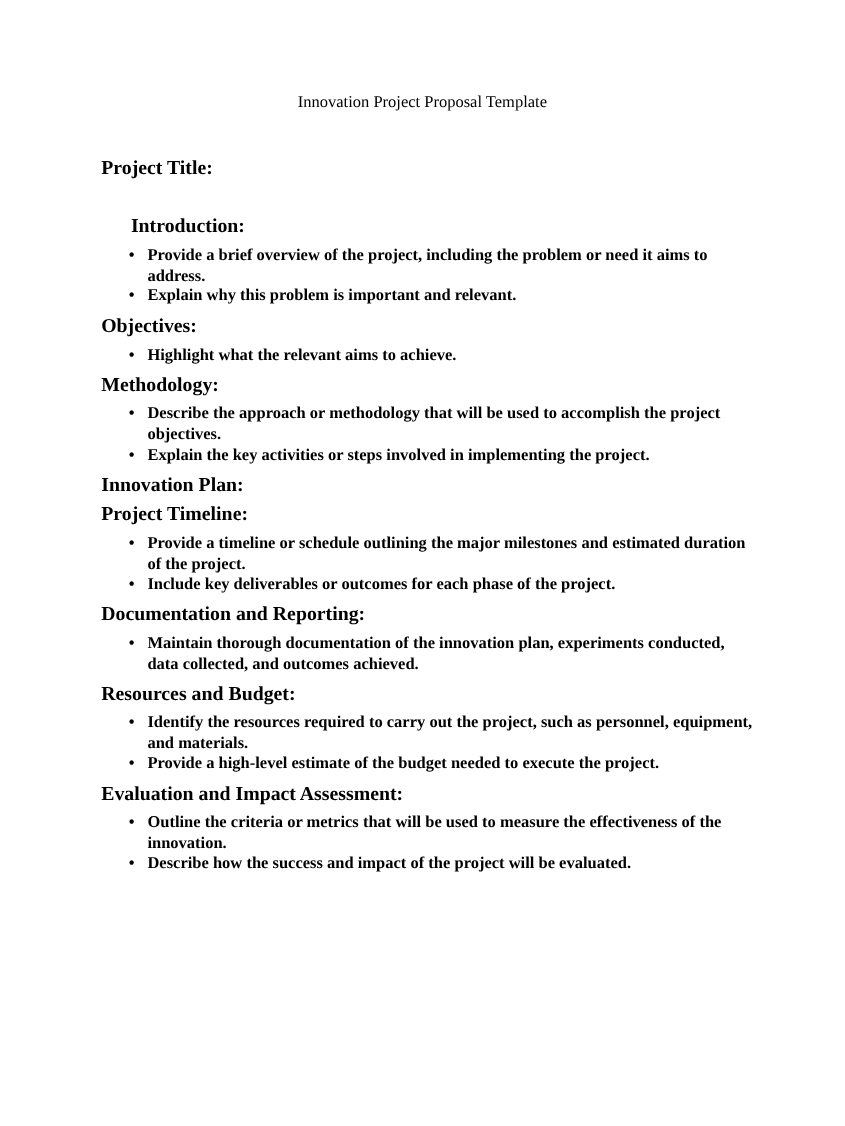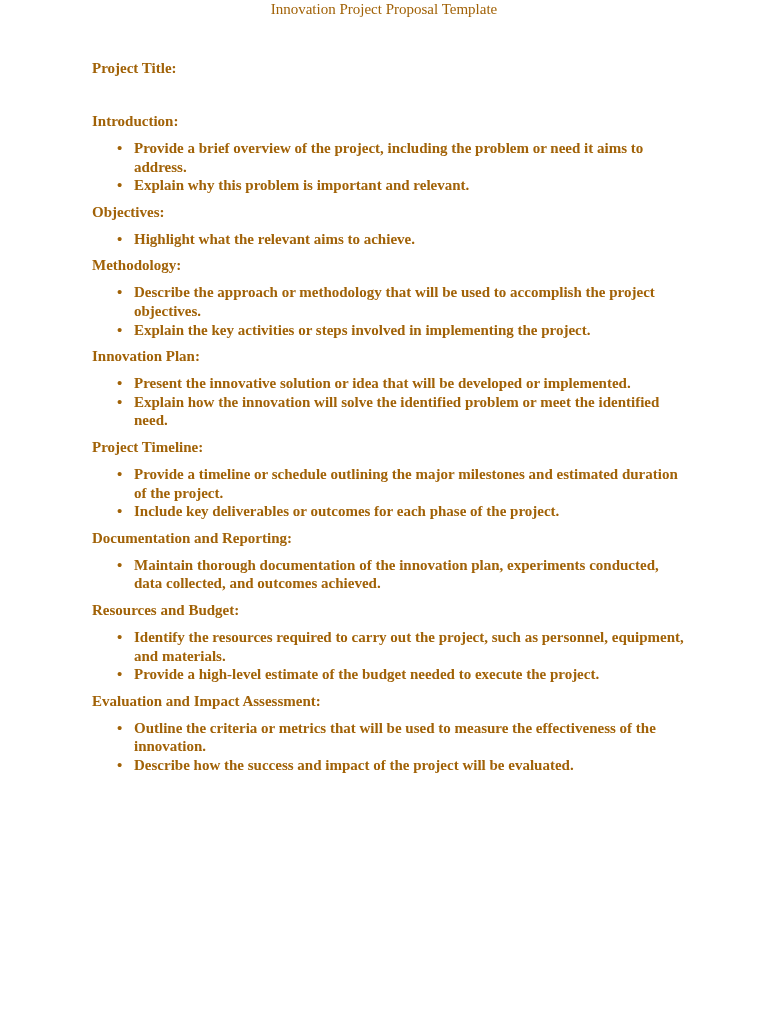--- a/index.html
+++ b/index.html
@@ -2,42 +2,43 @@
 <html><head>
 <meta charset="utf-8">
 <style>
   html, body { margin: 0; padding: 0; background: #ffffff; }
   .page {
     position: relative;
     width: 768px;
     height: 1024px;
     box-sizing: border-box;
     background: #ffffff;
+    padding-top: 84px;
     overflow: hidden;
     font-family: "Liberation Serif", serif;
     font-size: 15px;
-    color: #a16207;
+    color: #000000;
   }
   .doc-title {
     text-align: center;
     line-height: 19px;
     margin: 0 0 40px 0;
     font-weight: 400;
   }
   .content {
     margin-left: 92px;
     width: 604px;
   }
   .heading {
-    font-size: 15px;
+    font-size: 18px;
     font-weight: 700;
     line-height: 19px;
     margin: 8px 0;
   }
-  .gap-large { margin-top: 34px; }
+  .gap-large { margin-top: 34px; margin-left: 27px; }
   ul.bullets {
     list-style: none;
     margin: 0;
     padding: 0;
     font-weight: bold;
   }
   ul.bullets li {
     position: relative;
     padding-left: 42px;
     line-height: 18.6px;
@@ -93,29 +94,20 @@
 objectives.</span>
         </li>
         <li>
           <span class="bullet-text">Explain the key activities or steps involved in implementing the project.</span>
         </li>
       </ul>
     </div>
 
     <div class="section">
       <div class="heading">Innovation Plan:</div>
-      <ul class="bullets">
-        <li>
-          <span class="bullet-text">Present the innovative solution or idea that will be developed or implemented.</span>
-        </li>
-        <li>
-          <span class="bullet-text">Explain how the innovation will solve the identified problem or meet the identified
-need.</span>
-        </li>
-      </ul>
     </div>
 
     <div class="section">
       <div class="heading">Project Timeline:</div>
       <ul class="bullets">
         <li>
           <span class="bullet-text">Provide a timeline or schedule outlining the major milestones and estimated duration
 of the project.</span>
         </li>
         <li>

